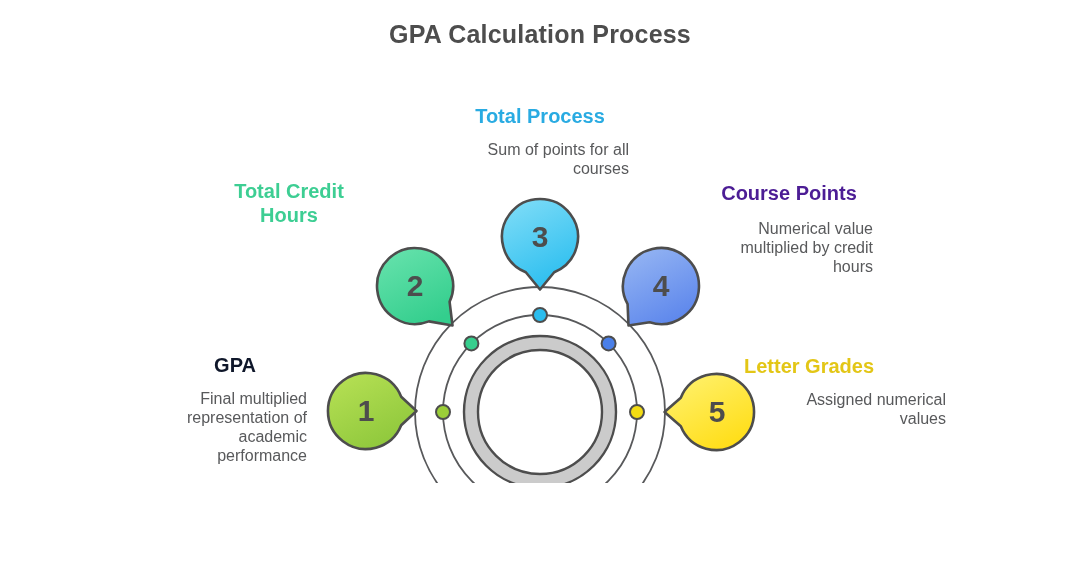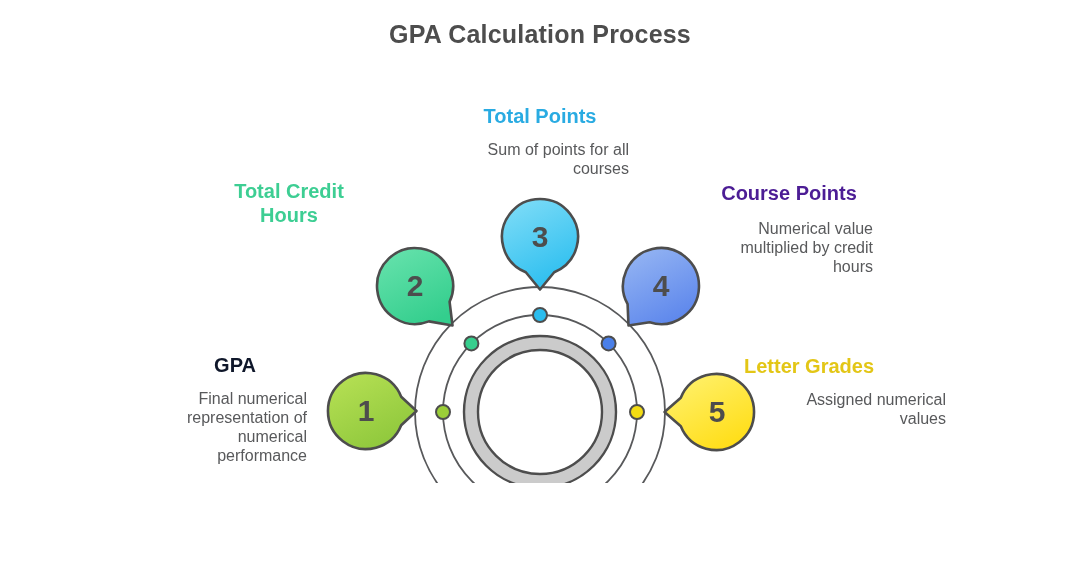--- a/index.html
+++ b/index.html
@@ -53,30 +53,30 @@
     text-anchor: middle;
   }
 </style>
 </head>
 <body>
 
 <div class="canvas">
 
   <div class="page-title">GPA Calculation Process</div>
 
-  <div class="step-heading nowrap" style="left: 540px; top: 104px; color: rgb(41, 171, 226);">Total Points</div>
+  <div class="step-heading nowrap" style="left: 540px; top: 104px; color: rgb(41, 171, 226);">Total Process</div>
   <div class="step-desc" style="left:540px; top:140px; width:178px;">Sum of points for all courses</div>
 
   <div class="step-heading" style="left: 289px; top: 179px; width: 150px; color: rgb(61, 206, 147);">Total Credit Hours</div>
 
   <div class="step-heading nowrap" style="left: 789px; top: 181px; color: #4c1d95;">Course Points</div>
   <div class="step-desc" style="left:789px; top:219px; width:168px;">Numerical value multiplied by credit hours</div>
 
   <div class="step-heading nowrap" style="left: 235px; top: 353px; color: #0f172a;">GPA</div>
-  <div class="step-desc" style="left:235px; top:389px; width:144px;">Final numerical representation of numerical performance</div>
+  <div class="step-desc" style="left:235px; top:389px; width:144px;">Final multiplied representation of academic performance</div>
 
   <div class="step-heading nowrap" style="left: 809px; top: 354px; color: rgb(227, 198, 22);">Letter Grades</div>
   <div class="step-desc" style="left:860px; top:390px; width:172px;">Assigned numerical values</div>
 
   <svg width="1080" height="565" viewBox="0 0 1080 565">
     <defs>
       <linearGradient id="g1" gradientUnits="userSpaceOnUse" x1="341" y1="373" x2="381" y2="449">
         <stop offset="0" stop-color="#B6E054"></stop>
         <stop offset="1" stop-color="#8FC83C"></stop>
       </linearGradient>

